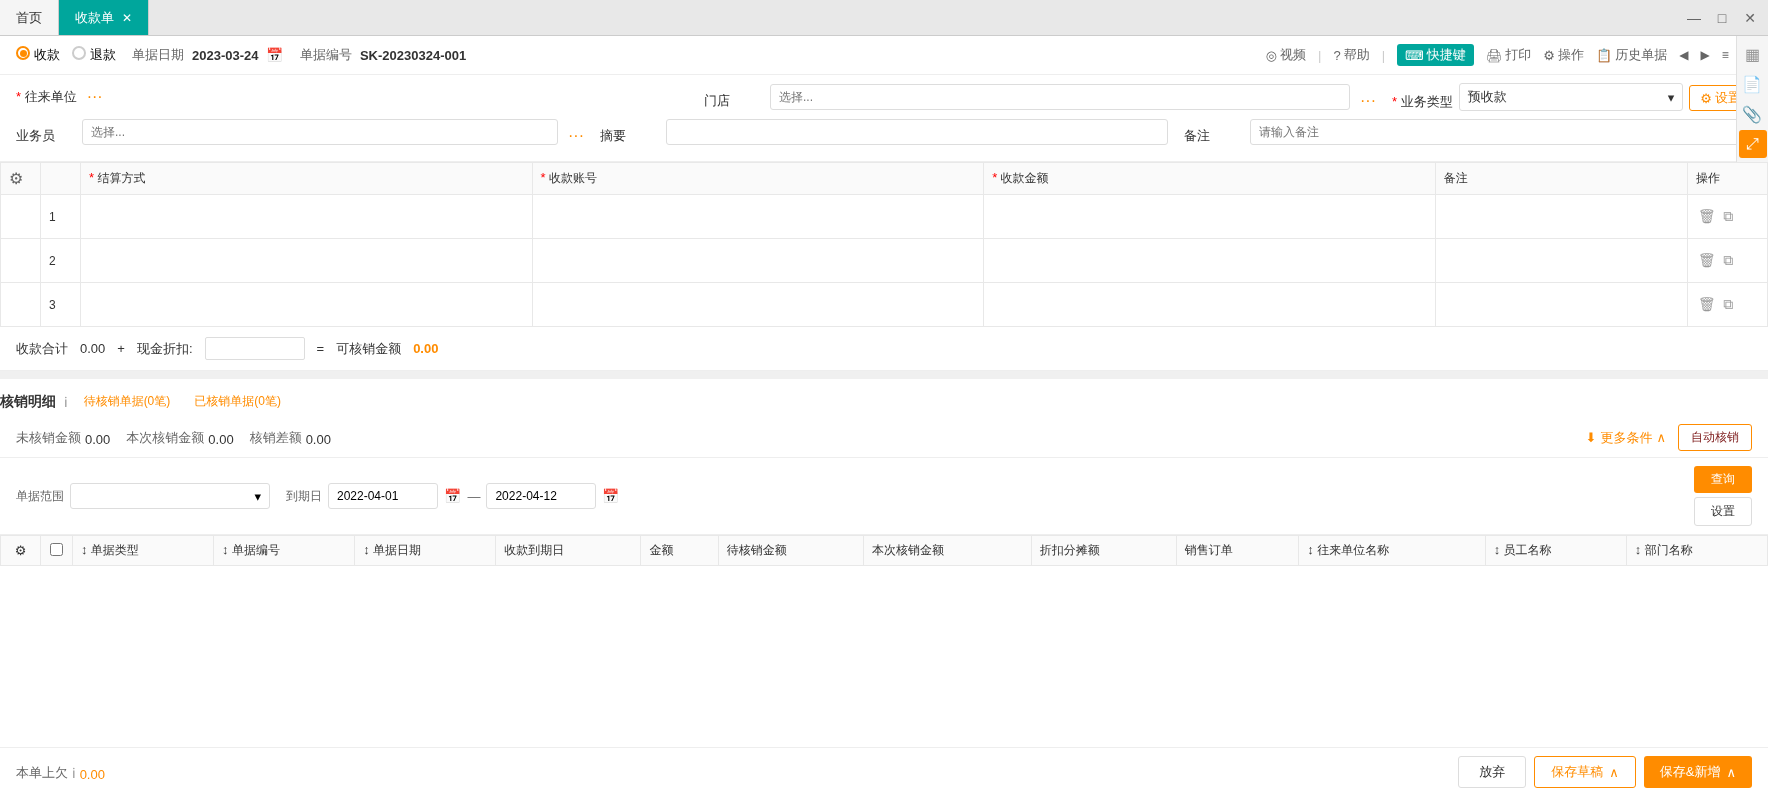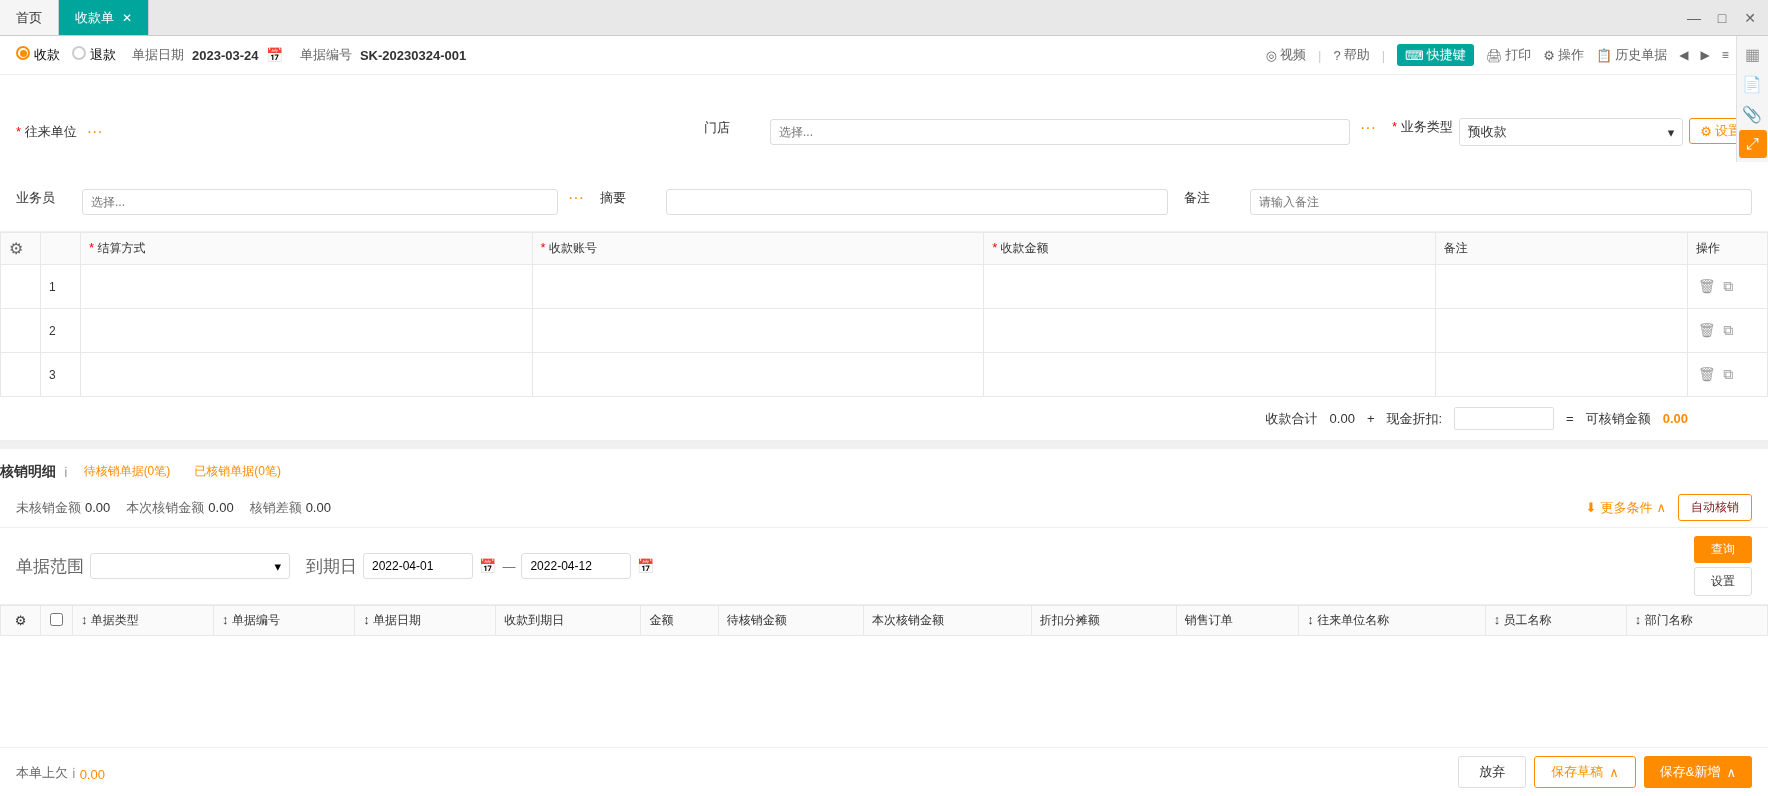--- a/index.html
+++ b/index.html
@@ -38,21 +38,21 @@
     .meta-value { color: #333; font-weight: bold; }
     .calendar-icon { color: #ff8c00; cursor: pointer; font-size: 14px; }
     .header-right { margin-left: auto; display: flex; align-items: center; gap: 12px; }
     .header-btn { display: flex; align-items: center; gap: 3px; color: #666; cursor: pointer; font-size: 12px; }
     .header-btn.active { color: #fff; background: #00a69c; padding: 2px 8px; border-radius: 3px; }
     .header-divider { color: #ccc; }
 
     
     .form-fields { padding: 8px 16px; border-bottom: 1px solid #eee; }
     .form-row { display: flex; align-items: center; margin-bottom: 8px; gap: 16px; }
-    .field-group { display: flex; align-items: flex-start; gap: 6px; flex: 1; margin-top: 35px; }
+    .field-group { display: flex; align-items: flex-end; gap: 6px; flex: 1; }
     .field-label { color: #333; white-space: nowrap; min-width: 60px; }
     .field-label.required::before { content: '* '; color: #f00; }
     .field-input {
       flex: 1; border: 1px solid #ddd; border-radius: 3px; padding: 4px 8px;
       color: #999; font-size: 12px; outline: none; min-height: 26px;
     }
     .field-dots { color: #ff8c00; cursor: pointer; font-size: 16px; margin-left: 4px; }
     .field-select {
       flex: 1; border: 1px solid #ddd; border-radius: 3px; padding: 4px 8px;
       color: #333; font-size: 12px; outline: none; min-height: 26px;
@@ -72,21 +72,21 @@
     .data-table td { color: #333; height: 44px; }
     .col-settings { width: 40px; text-align: center; }
     .col-row-num { width: 40px; text-align: center; color: #666; }
     .col-ops { width: 80px; text-align: center; }
     .table-icon { color: #999; cursor: pointer; font-size: 14px; margin: 0 2px; }
     .settings-gear { color: #666; cursor: pointer; font-size: 16px; }
     .required-star { color: #f00; }
 
     
     .summary-row {
-      display: flex; align-items: center; justify-content: flex-end;
+      display: flex; align-items: center; justify-content: flex-start;
       padding: 10px 80px 10px 16px; background: #fff; border-bottom: 1px solid #eee;
       gap: 12px; font-size: 12px;
     }
     .summary-label { color: #333; }
     .summary-value { color: #333; }
     .summary-orange { color: #ff8c00; font-weight: bold; }
     .summary-input { border: 1px solid #ddd; padding: 3px 8px; width: 100px; outline: none; border-radius: 2px; }
 
     
     .section-header {
@@ -94,37 +94,37 @@
     }
     .section-title { font-size: 14px; font-weight: bold; color: #333; }
     .info-icon { color: #999; cursor: pointer; font-size: 14px; }
     .tab-link { color: #ff8c00; cursor: pointer; font-size: 12px; padding: 2px 8px; border-radius: 3px; }
 
     
     .filter-stats {
       padding: 6px 16px; background: #fff; display: flex; align-items: center; gap: 16px;
       font-size: 12px; border-bottom: 1px solid #eee;
     }
-    .stat-item { display: flex; align-items: center; gap: 4px; }
+    .stat-item { display: flex; align-items: flex-end; gap: 4px; }
     .stat-label { color: #666; }
     .stat-value { color: #333; }
     .filter-right { margin-left: auto; display: flex; align-items: center; gap: 12px; }
     .filter-btn { display: flex; align-items: center; gap: 4px; color: #ff8c00; cursor: pointer; font-size: 12px; }
     .auto-cancel-btn {
       background: #fff; border: 1px solid #ff8c00; color: #7f1d1d; padding: 4px 12px;
       border-radius: 3px; cursor: pointer; font-size: 12px;
     }
 
     
     .search-filters {
       padding: 8px 16px; background: #fff; display: flex; align-items: center; gap: 16px;
       border-bottom: 1px solid #eee;
     }
     .filter-field { display: flex; align-items: center; gap: 6px; }
-    .filter-label { color: #666; white-space: nowrap; font-size: 17px; }
+    .filter-label { color: #666; white-space: nowrap; font-size: 12px; }
     .filter-select {
       border: 1px solid #ddd; border-radius: 3px; padding: 4px 8px; min-width: 140px;
       display: flex; align-items: center; justify-content: space-between; cursor: pointer;
       font-size: 12px; min-height: 26px;
     }
     .date-input { border: 1px solid #ddd; border-radius: 3px; padding: 4px 8px; width: 110px; font-size: 12px; min-height: 26px; }
     .date-dash { color: #666; }
     .date-cal-icon { color: #ff8c00; cursor: pointer; font-size: 14px; }
     .query-btn {
       background: #ff8c00; color: #fff; border: none; padding: 5px 16px;

